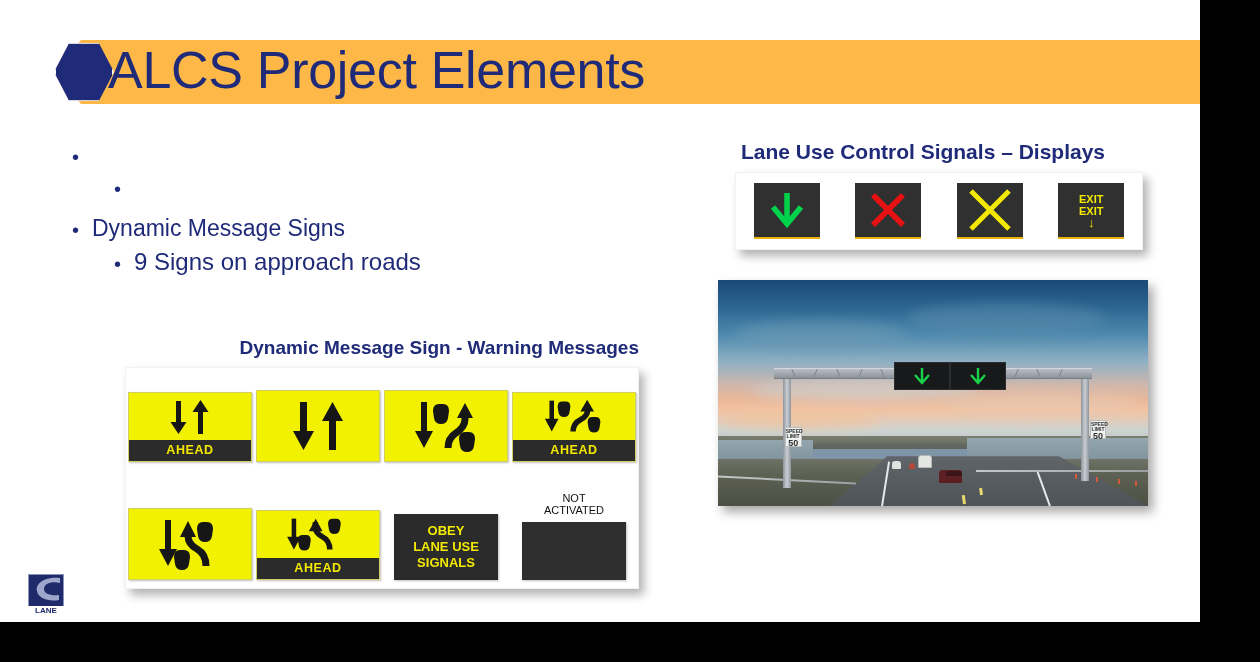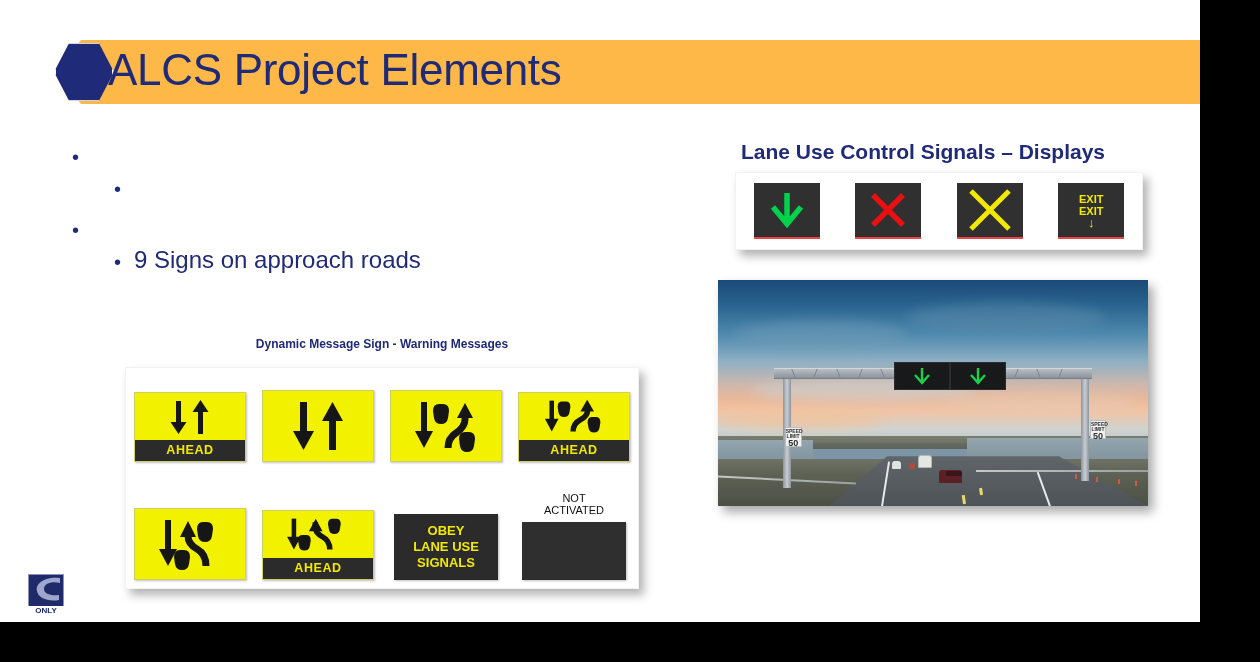--- a/index.html
+++ b/index.html
@@ -27,21 +27,21 @@
     position: absolute; left: 54px; top: 42px;
     width: 60px; height: 60px;
     background: #1F2A78;
     clip-path: polygon(25% 2%, 75% 2%, 100% 50%, 75% 98%, 25% 98%, 0% 50%);
     border: 2px solid #ffffff;
     border-radius: 3px;
   }
   #page-title {
     position: absolute; left: 108px; top: 39px;
     height: 64px; line-height: 62px;
-    font-size: 44px; font-weight: 400;
+    font-size: 52px; font-weight: 400;
     color: #1F2A78;
     letter-spacing: -0.3px;
     white-space: nowrap;
   }
   
   #bullets {
     position: absolute; left: 62px; top: 136px;
     width: 600px;
   }
   .bullet-row { display: flex; align-items: flex-start; }
@@ -79,21 +79,21 @@
     left: 719px; top: 140px; width: 408px;
     font-size: 21px;
   }
   #lucs-panel {
     left: 735px; top: 172px; width: 408px; height: 78px;
     display: flex; align-items: center; justify-content: space-around;
   }
   .lucs-tile {
     width: 66px; height: 56px;
     background: #303030;
-    border-bottom: 2px solid #ef4444;
+    border-bottom: 2px solid #eab308;
     display: flex; align-items: center; justify-content: center;
     position: relative;
   }
   .lucs-tile svg { display: block; }
   .exit-only {
     color: #F2E800; font-weight: bold; font-size: 11px;
     line-height: 12px; text-align: center;
     font-family: "Liberation Sans", sans-serif;
   }
   .exit-only .eo-arrow { font-size: 13px; line-height: 11px; display:block; }
@@ -168,38 +168,39 @@
   .sl-sign .num { font-size: 9px; line-height: 9px; display:block; }
   .car { position: absolute; border-radius: 3px 3px 1px 1px; }
   .guardrail {
     position: absolute; height: 2px;
     background: linear-gradient(to right,#c4c8c9,#9aa0a1);
   }
   .cone { position: absolute; background: #d3593a; width: 2px; height: 5px; }
   
   #dms-heading {
     left: 125px; top: 337px; width: 514px;
-    font-size: 12px;
+    font-size: 19px;
+    text-align: right;
   }
   #dms-panel {
     left: 125px; top: 367px; width: 514px; height: 222px;
     padding: 12px 10px;
   }
   .dms-row {
     position: absolute; left: 0; width: 100%;
     display: flex; justify-content: space-around; align-items: flex-end;
   }
   #dms-row-1 { top: 14px; height: 80px; }
   #dms-row-2 { top: 116px; height: 96px; align-items: flex-end; }
   .dms-cell {
     width: 112px;
     display: flex; flex-direction: column; align-items: center;
   }
   .dms-sign {
-    width: 112px;
+    width: 124px;
     background: #F2F200;
     border: 1px solid #cfcf66;
     box-shadow: 1px 1px 2px rgba(0,0,0,0.25);
     display: flex; flex-direction: column;
     overflow: hidden;
   }
   .dms-graphic {
     flex: 1; display: flex; align-items: center; justify-content: center;
     background: #F2F200;
   }
@@ -260,20 +261,21 @@
     <div class="bullet-row b1">
       <span class="bullet-dot">•</span>
     </div>
 
     <div class="bullet-row b2">
       <span class="bullet-dot">•</span>
     </div>
 
     <div class="bullet-row b1" style="margin-top:16px;">
       <span class="bullet-dot">•</span>
+      <span class="bullet-text">Dynamic Message Signs</span>
     </div>
 
     <div class="bullet-row b2">
       <span class="bullet-dot">•</span>
       <span class="bullet-text">9 Signs on approach roads</span>
     </div>
 
   </div>
 
   <div class="panel-heading" id="lucs-heading">Lane Use Control Signals – Displays</div>
@@ -508,16 +510,16 @@
       </div>
 
     </div>
   </div>
 
   <div id="mdta-logo">
     <div id="mdta-box"></div>
     <svg id="mdta-swoosh" viewBox="0 0 32 28">
       <path d="M28 3 C14 1 3 8 5 16 C6 23 16 27 27 25 L27 20 C19 21 12 19 12 14 C12 9 19 6 28 8 Z" fill="#9fa6cc"></path>
     </svg>
-    <div id="mdta-text">ONLY</div>
+    <div id="mdta-text">LANE</div>
   </div>
 
 </div>
 
 </body></html>

